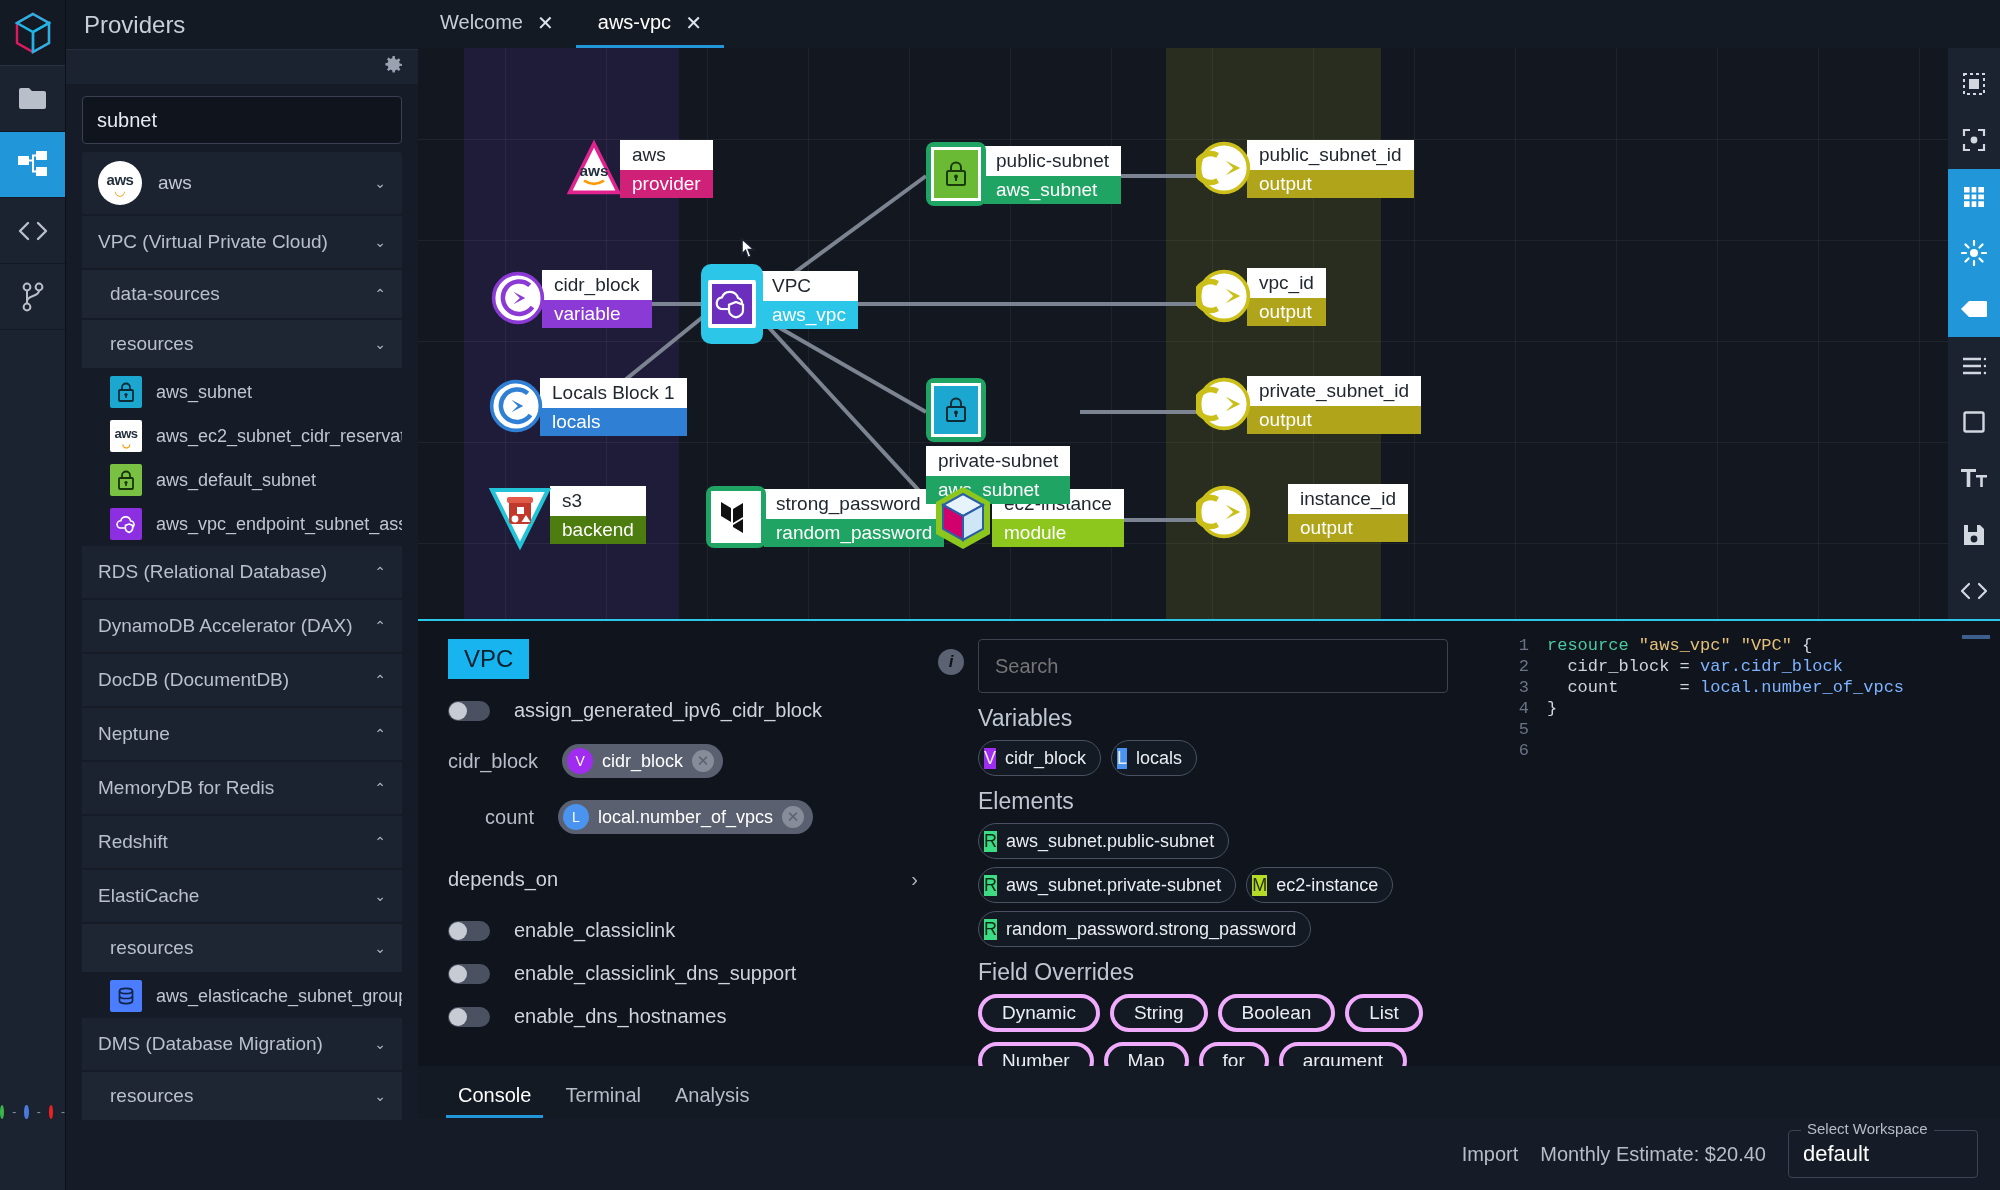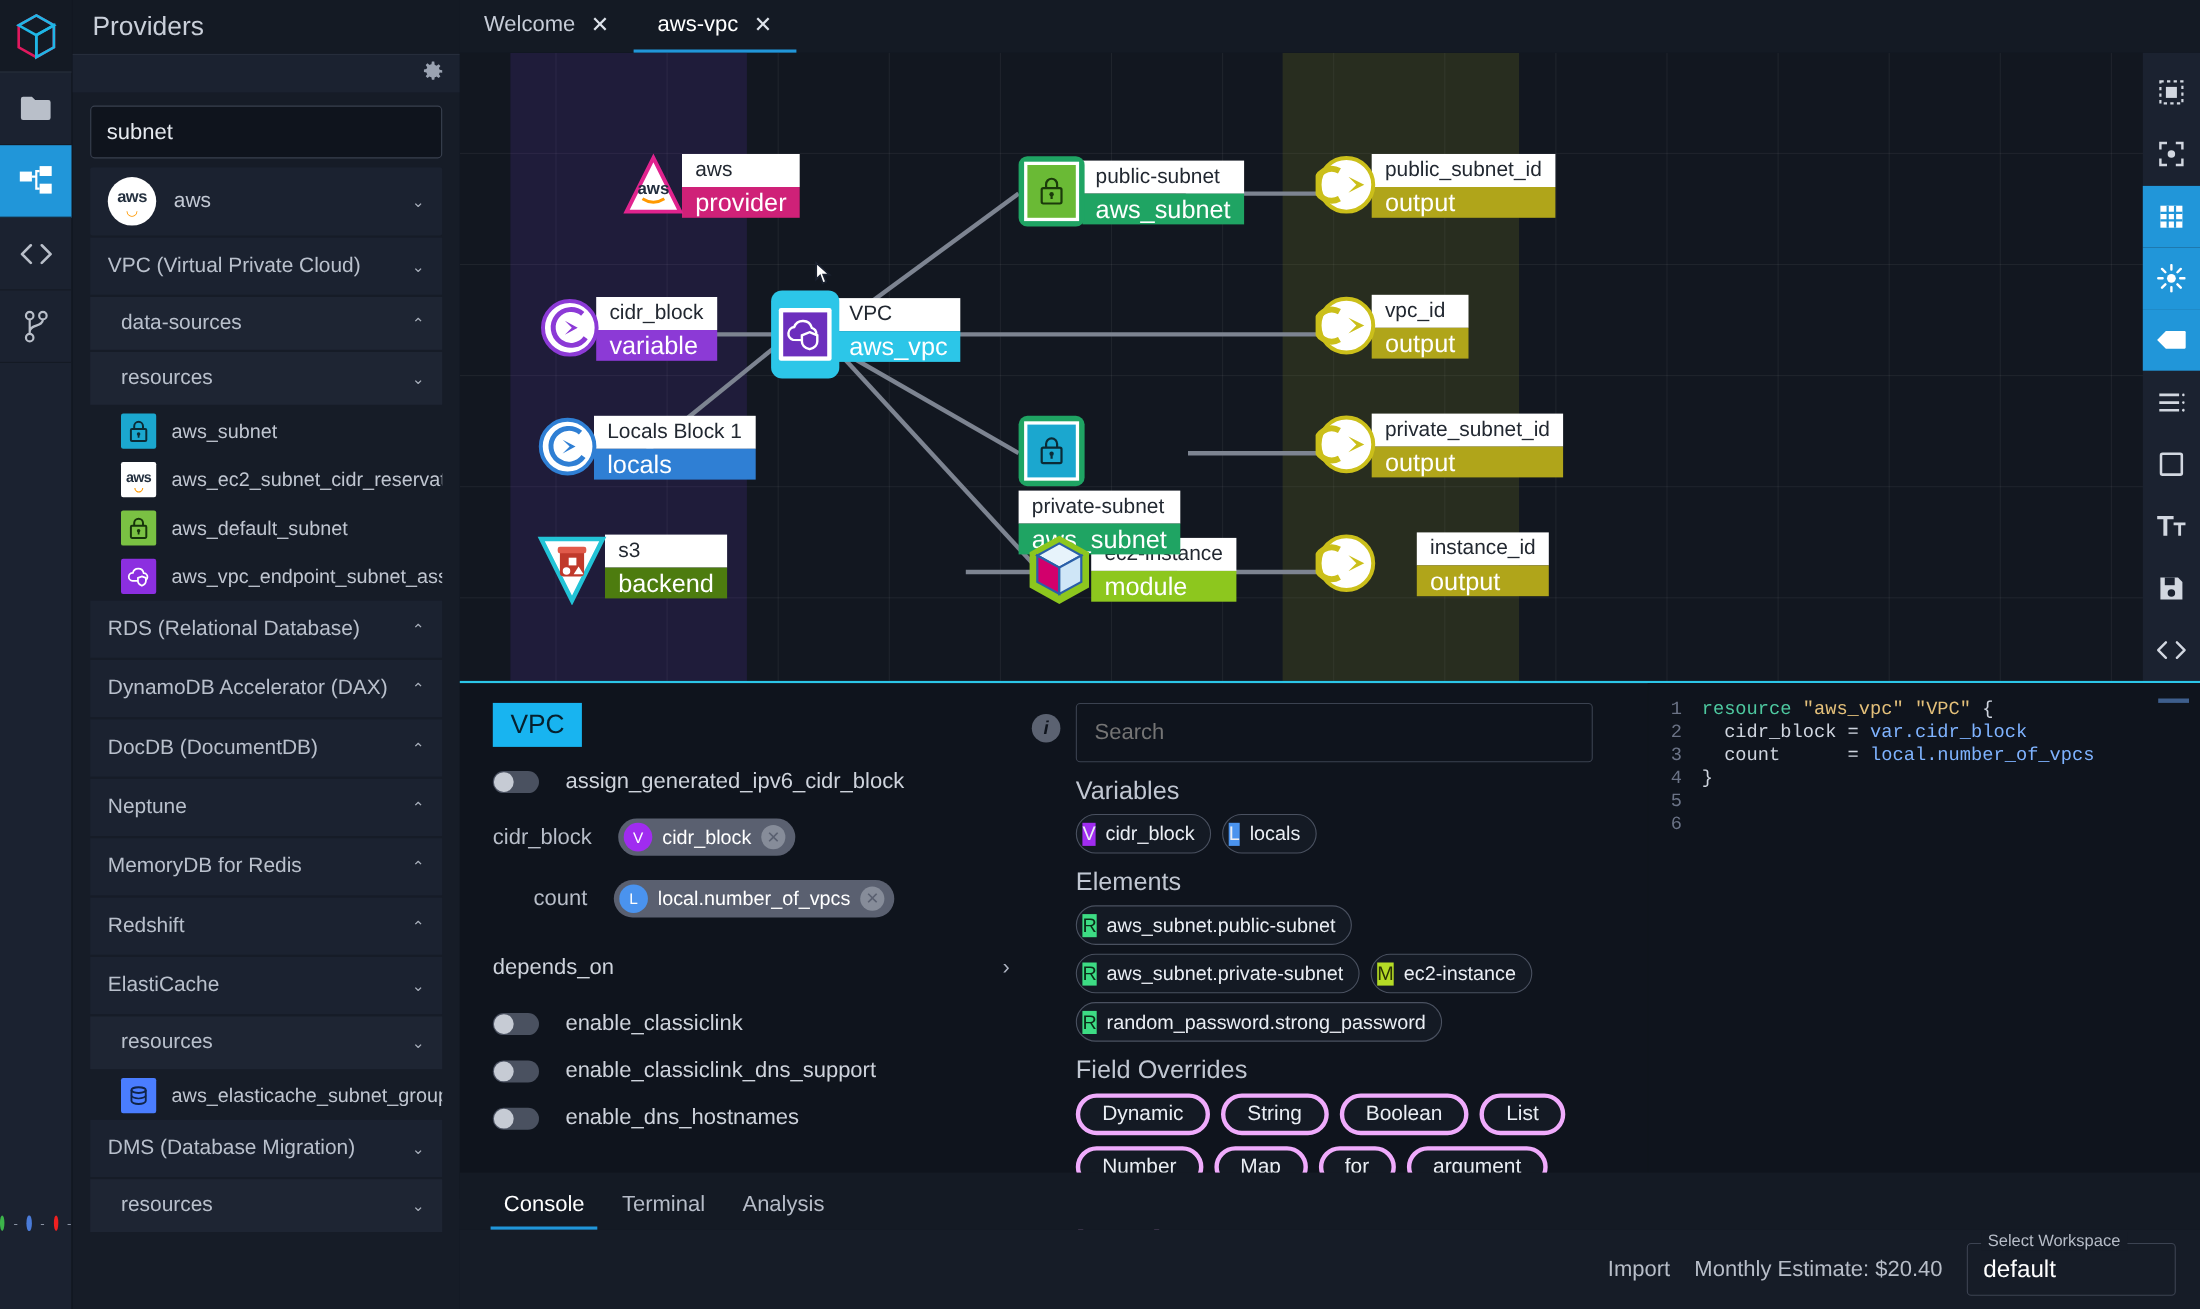--- a/index.html
+++ b/index.html
@@ -144,21 +144,21 @@
     display: flex; align-items: center; justify-content: center;
     position: relative; z-index: 2;
   }
   .node .body { display: flex; flex-direction: column; }
   .node .t {
     background: #ffffff; color: #222831; font-size: 19px;
     padding: 4px 12px; line-height: 22px; min-height: 30px;
     display: flex; align-items: center;
   }
   .node .s {
-    color: #ffffff; font-size: 23px; padding: 3px 12px;
+    color: #ffffff; font-size: 19px; padding: 3px 12px;
     line-height: 22px; min-height: 28px; display: flex; align-items: center;
   }
 
   
   .rtoolbar {
     position: absolute; right: 0; top: 48px; width: 52px; height: 571px;
     background: #1b2230; display: flex; flex-direction: column; align-items: center;
     padding-top: 8px;
   }
   .rt-item {
@@ -570,20 +570,35 @@
           <circle cx="27" cy="33" r="3.4" fill="#fff"></circle>
           <path d="M38 29l4.5 7h-9z" fill="#fff"></path>
         </svg>
       </div>
       <div class="body">
         <div class="t">s3</div>
         <div class="s" style="background:#4d7c0f">backend</div>
       </div>
     </div>
 
+    <div class="node" style="left:288px; top:438px;">
+      <div class="badge" style="background:#1fa463; border-radius:8px; padding:5px; width:60px; height:62px; margin-right:-2px;">
+        <div style="background:#fff; width:100%; height:100%; display:flex; align-items:center; justify-content:center;">
+          <svg width="34" height="38" viewBox="0 0 34 38">
+            <path d="M2 4 L12 10 L12 24 L2 18 Z" fill="#111"></path>
+            <path d="M14 11 L24 5 L24 19 L14 25 Z" fill="#111"></path>
+            <path d="M14 27 L24 21 L24 35 L14 29 Z" fill="#111"></path>
+          </svg>
+        </div>
+      </div>
+      <div class="body" style="margin-top:3px;">
+        <div class="t">strong_password</div>
+        <div class="s" style="background:#1fa463">random_password</div>
+      </div>
+    </div>
 
     <div class="node" style="left:512px; top:436px;">
       <div class="badge" style="width:66px; height:68px; margin-right:-4px;">
         <svg width="66" height="68" viewBox="0 0 66 68">
           <path d="M33 3 L60 18 L60 50 L33 65 L6 50 L6 18 Z" fill="#8dc71e"></path>
           <path d="M33 10 L53 21 L33 32 L13 21 Z" fill="#e7f3fb" stroke="#2a5fa8" stroke-width="2"></path>
           <path d="M13 21 L33 32 L33 56 L13 45 Z" fill="#d2006c" stroke="#2a5fa8" stroke-width="2"></path>
           <path d="M53 21 L53 45 L33 56 L33 32 Z" fill="#cfe6f7" stroke="#2a5fa8" stroke-width="2"></path>
         </svg>
       </div>

